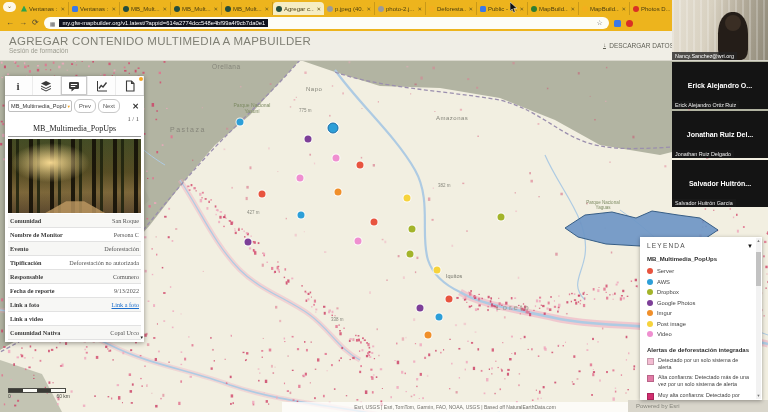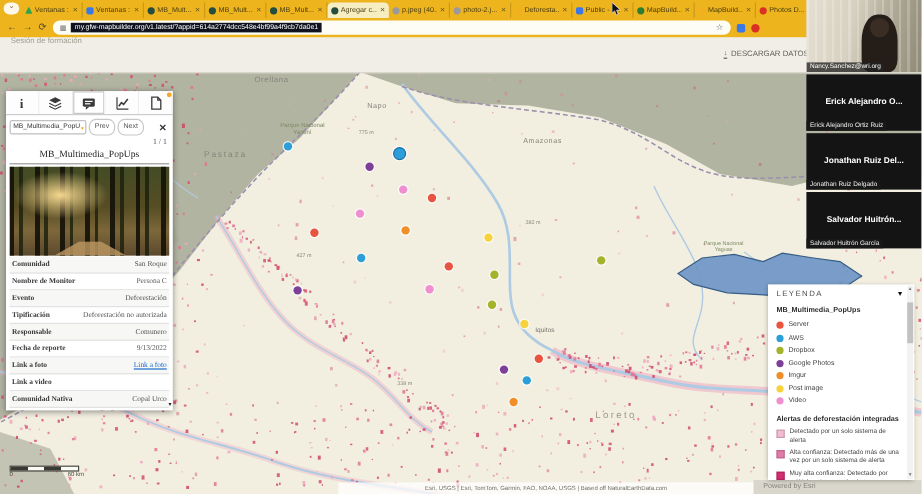--- a/index.html
+++ b/index.html
@@ -211,20 +211,21 @@
   </div>
   <span class="ext ext-blue"></span>
   <span class="ext ext-red"></span>
 </div>
 
 <svg class="cursor" width="8" height="11" viewBox="0 0 8 11">
   <path d="M0 0 L0 9 L2.2 7 L3.6 10.5 L5.2 9.8 L3.8 6.5 L7 6.3 Z" fill="#111" stroke="#fff" stroke-width="0.5"></path>
 </svg>
 
 <div class="pageheader">
+  <div class="ph-title">AGREGAR CONTENIDO MULTIMEDIA A MAPBUILDER</div>
   <div class="ph-sub">Sesión de formación</div>
   <div class="download">
     <span class="dl-ic">↓</span>
     <span>DESCARGAR DATOS</span>
   </div>
 </div>
 
 <div class="map">
   <svg width="768" height="352" viewBox="0 0 768 352">
     <rect x="0" y="0" width="768" height="352" fill="#f2efe1"></rect>
@@ -1430,21 +1431,21 @@
   </svg>
 
   <div id="map-labels">
       <div class="mlabel" style="left: 212px; top: 3px; font-size: 6.5px; color: rgb(133, 133, 122); letter-spacing: 0.5px;">Orellana</div>
       <div class="mlabel" style="left: 170px; top: 66px; font-size: 7px; color: rgb(133, 133, 122); letter-spacing: 1.5px;">Pastaza</div>
       <div class="mlabel" style="left: 226px; top: 42px; font-size: 5px; color: rgb(125, 139, 99); letter-spacing: 0px; width: 52px; text-align: center;">Parque Nacional Yasuní</div>
       <div class="mlabel" style="left: 306px; top: 26px; font-size: 6px; color: rgb(133, 133, 122); letter-spacing: 0.5px;">Napo</div>
       <div class="mlabel" style="left: 436px; top: 55px; font-size: 6px; color: rgb(133, 133, 122); letter-spacing: 0.5px;">Amazonas</div>
       <div class="mlabel" style="left: 580px; top: 140px; font-size: 4.5px; color: rgb(125, 139, 99); letter-spacing: 0px; width: 46px; text-align: center;">Parque Nacional Yaguas</div>
       <div class="mlabel" style="left: 446px; top: 213px; font-size: 5.5px; color: rgb(119, 119, 109); letter-spacing: 0px;">Iquitos</div>
-      <div class="mlabel" style="left: 496px; top: 243px; font-size: 8px; color: rgb(154, 154, 140); letter-spacing: 2px; margin-top: 38px;">Loreto</div>
+      <div class="mlabel" style="left: 496px; top: 243px; font-size: 8px; color: rgb(154, 154, 140); letter-spacing: 2px;">Loreto</div>
       <div class="mlabel" style="left: 299px; top: 48px; font-size: 4.5px; color: rgb(136, 136, 126); letter-spacing: 0px;">775 m</div>
       <div class="mlabel" style="left: 247px; top: 150px; font-size: 4.5px; color: rgb(136, 136, 126); letter-spacing: 0px;">427 m</div>
       <div class="mlabel" style="left: 438px; top: 123px; font-size: 4.5px; color: rgb(136, 136, 126); letter-spacing: 0px;">382 m</div>
       <div class="mlabel" style="left: 331px; top: 257px; font-size: 4.5px; color: rgb(136, 136, 126); letter-spacing: 0px;">338 m</div>
     </div>
   <div id="map-dots">
       <div class="mdot" style="left: 240px; top: 62px; background: rgb(45, 159, 216);"></div>
       <div class="mdot big" style="left: 333px; top: 68px; background: rgb(45, 159, 216);"></div>
       <div class="mdot" style="left: 308px; top: 79px; background: rgb(125, 63, 152);"></div>
       <div class="mdot" style="left: 336px; top: 98px; background: rgb(239, 143, 208);"></div>

